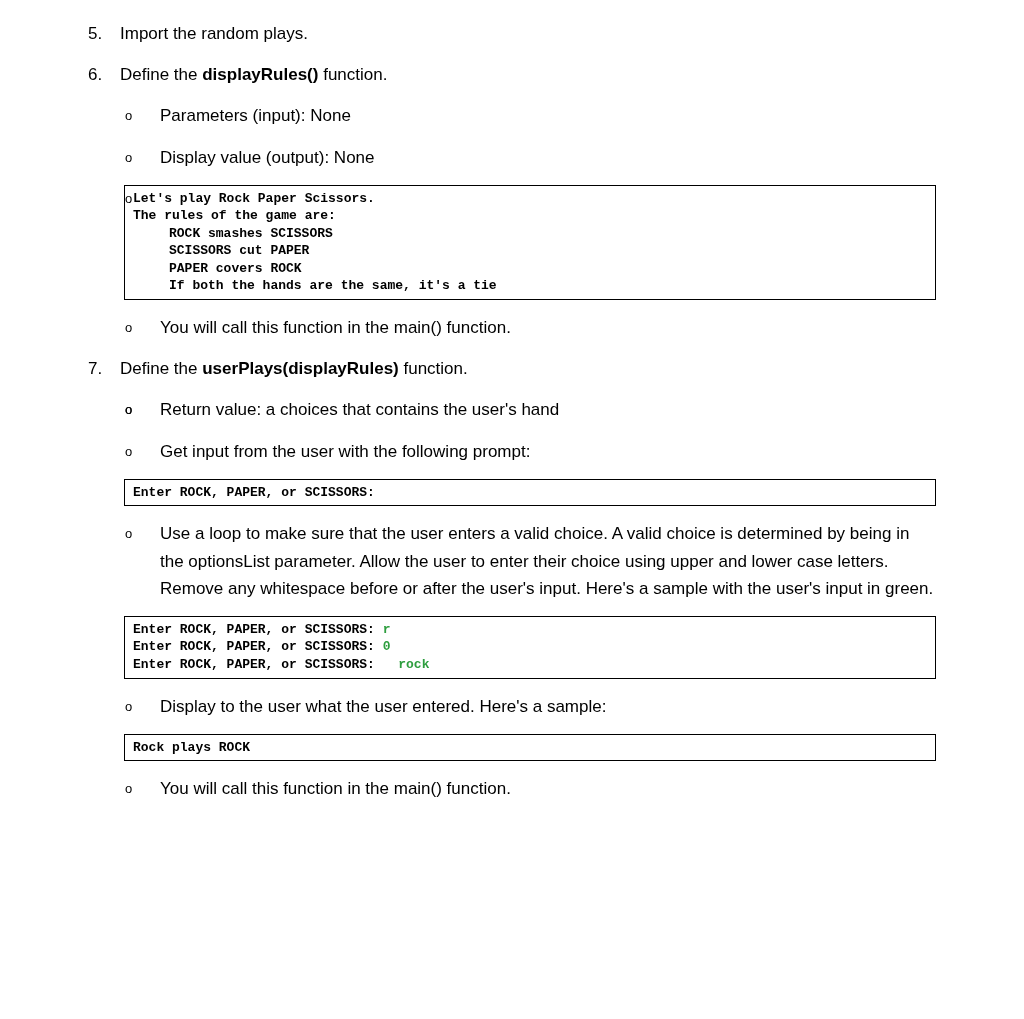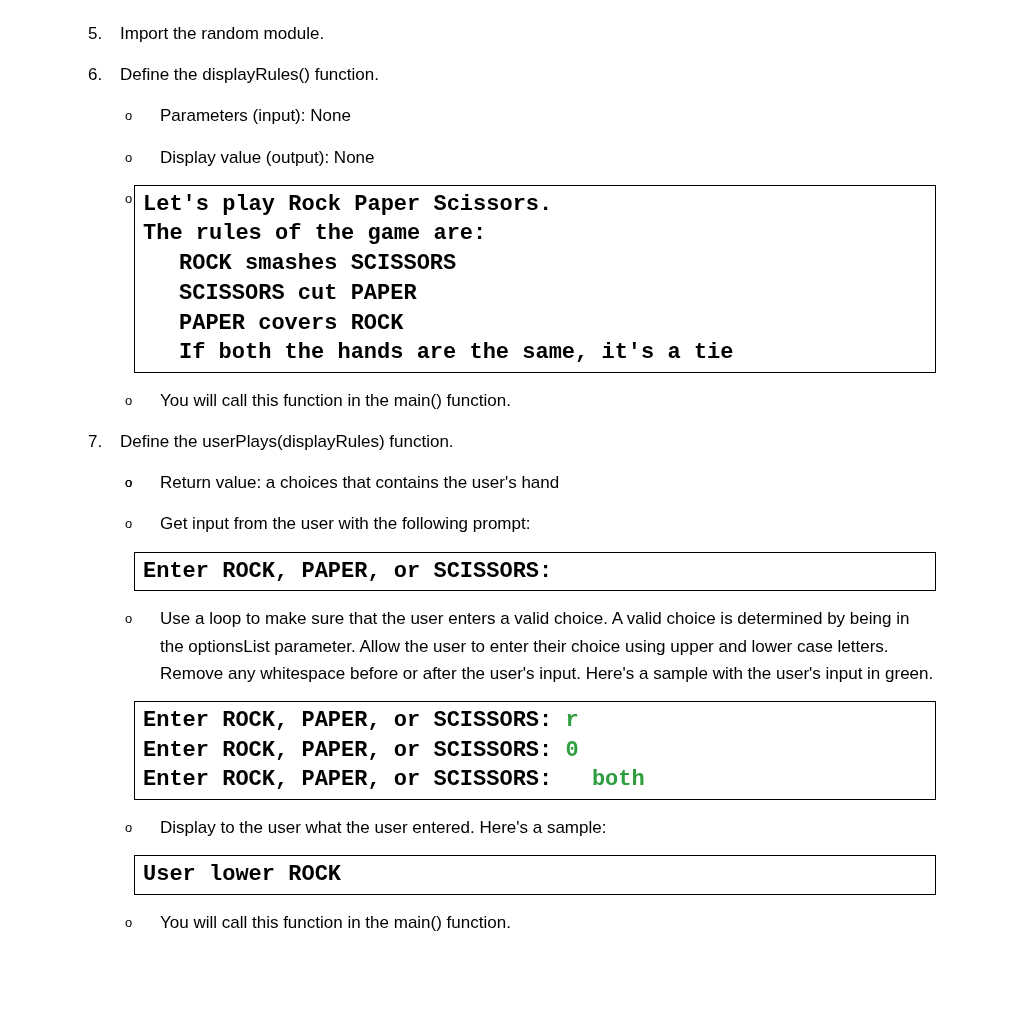--- a/index.html
+++ b/index.html
@@ -40,52 +40,52 @@
       padding-left: 40px;
       margin-bottom: 14px;
     }
     ul.sub-list > li > .bullet {
       position: absolute;
       left: 5px;
       top: 4px;
       font-size: 13px;
     }
     .bold {
-      font-weight: 400;
+      font-weight: 700;
       text-align: right;
     }
     .code-box {
       border: 1px solid #000;
       padding: 4px 8px;
       font-family: 'Consolas', 'Courier New', monospace;
       font-weight: 700;
-      font-size: 22px;
+      font-size: 13px;
       line-height: 1.35;
       white-space: pre;
-      margin: 6px 0 14px 14px;
+      margin: 6px 0 14px 4px;
     }
     .code-indent {
       display: inline-block;
       width: 36px;
     }
     .green {
       color: #2e9e3f;
     }
     .code-line {
       display: block;
     }
   </style>
 </head>
 <body>
 
 <ol class="main-list">
 
   <li>
     <span class="marker">5.</span>
-    <span>Import the random module.</span>
+    <span>Import the random plays.</span>
   </li>
 
   <li>
     <span class="marker">6.</span>
     <span>Define the </span><span class="bold">displayRules()</span><span> function.</span>
 
     <ul class="sub-list">
       <li>
         <span class="bullet">o</span>
         <span>Parameters (input): None</span>
@@ -129,30 +129,30 @@
 
     <div class="code-box"><span class="code-line">Enter ROCK, PAPER, or SCISSORS:</span></div>
 
     <ul class="sub-list">
       <li>
         <span class="bullet">o</span>
         <span>Use a loop to make sure that the user enters a valid choice. A valid choice is determined by being in the optionsList parameter. Allow the user to enter their choice using upper and lower case letters. Remove any whitespace before or after the user's input. Here's a sample with the user's input in green.</span>
       </li>
     </ul>
 
-    <div class="code-box"><span class="code-line"><span>Enter ROCK, PAPER, or SCISSORS: </span><span class="green">r</span></span><span class="code-line"><span>Enter ROCK, PAPER, or SCISSORS: </span><span class="green">0</span></span><span class="code-line"><span>Enter ROCK, PAPER, or SCISSORS:   </span><span class="green">both</span></span></div>
+    <div class="code-box"><span class="code-line"><span>Enter ROCK, PAPER, or SCISSORS: </span><span class="green">r</span></span><span class="code-line"><span>Enter ROCK, PAPER, or SCISSORS: </span><span class="green">0</span></span><span class="code-line"><span>Enter ROCK, PAPER, or SCISSORS:   </span><span class="green">rock</span></span></div>
 
     <ul class="sub-list">
       <li>
         <span class="bullet">o</span>
         <span>Display to the user what the user entered. Here's a sample:</span>
       </li>
     </ul>
 
-    <div class="code-box"><span class="code-line">User lower ROCK</span></div>
+    <div class="code-box"><span class="code-line">Rock plays ROCK</span></div>
 
     <ul class="sub-list">
       <li>
         <span class="bullet">o</span>
         <span>You will call this function in the main() function.</span>
       </li>
     </ul>
   </li>
 
 </ol>

